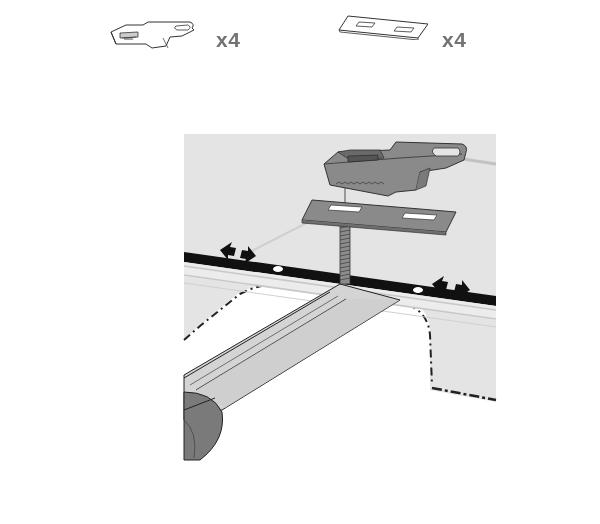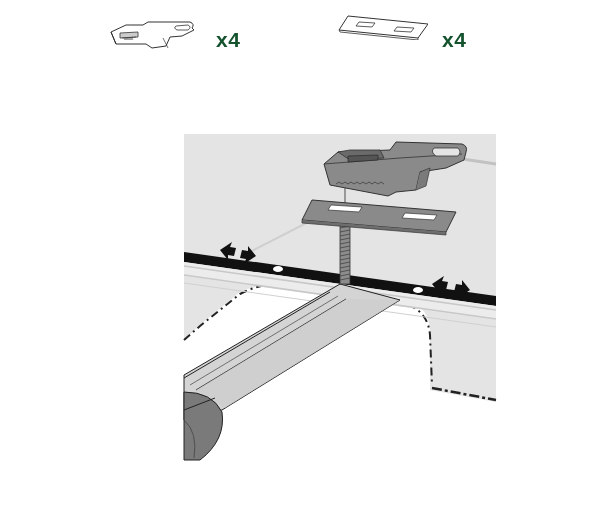--- a/index.html
+++ b/index.html
@@ -1,18 +1,18 @@
 <!DOCTYPE html>
 <html><head>
 <meta charset="utf-8">
 <style>
   html, body { margin: 0; padding: 0; background: #ffffff; }
   body { width: 600px; height: 524px; position: relative; overflow: hidden; font-family: "Liberation Sans", sans-serif; }
   .part { position: absolute; }
-  .qty { position: absolute; font-family: "Liberation Sans", sans-serif; font-weight: bold; font-size: 21px; color: #14532d; letter-spacing: 0.5px; }
+  .qty { position: absolute; font-family: "Liberation Sans", sans-serif; font-weight: bold; font-size: 21px; color: #737373; letter-spacing: 0.5px; }
   #scene { position: absolute; left: 0; top: 0; }
 </style>
 </head>
 <body>
 
 <div class="part" style="left:108px;top:18px;width:90px;height:34px;">
   <svg width="90" height="34" viewBox="0 0 90 34">
     <path d="M3,14 L18,7 L35,7 L40,4 L82,4 Q87,6 84,10 L86,12 L74,18 L62,19 L58,28 L44,30 L38,26 L8,26 Z" fill="#fff" stroke="#333" stroke-width="1"></path>
     <path d="M3,14 L8,26" stroke="#333" stroke-width="1" fill="none"></path>
     <path d="M12,15 L30,14 L30,19 L12,20 Z" fill="#ccc" stroke="#333" stroke-width="0.8"></path>

